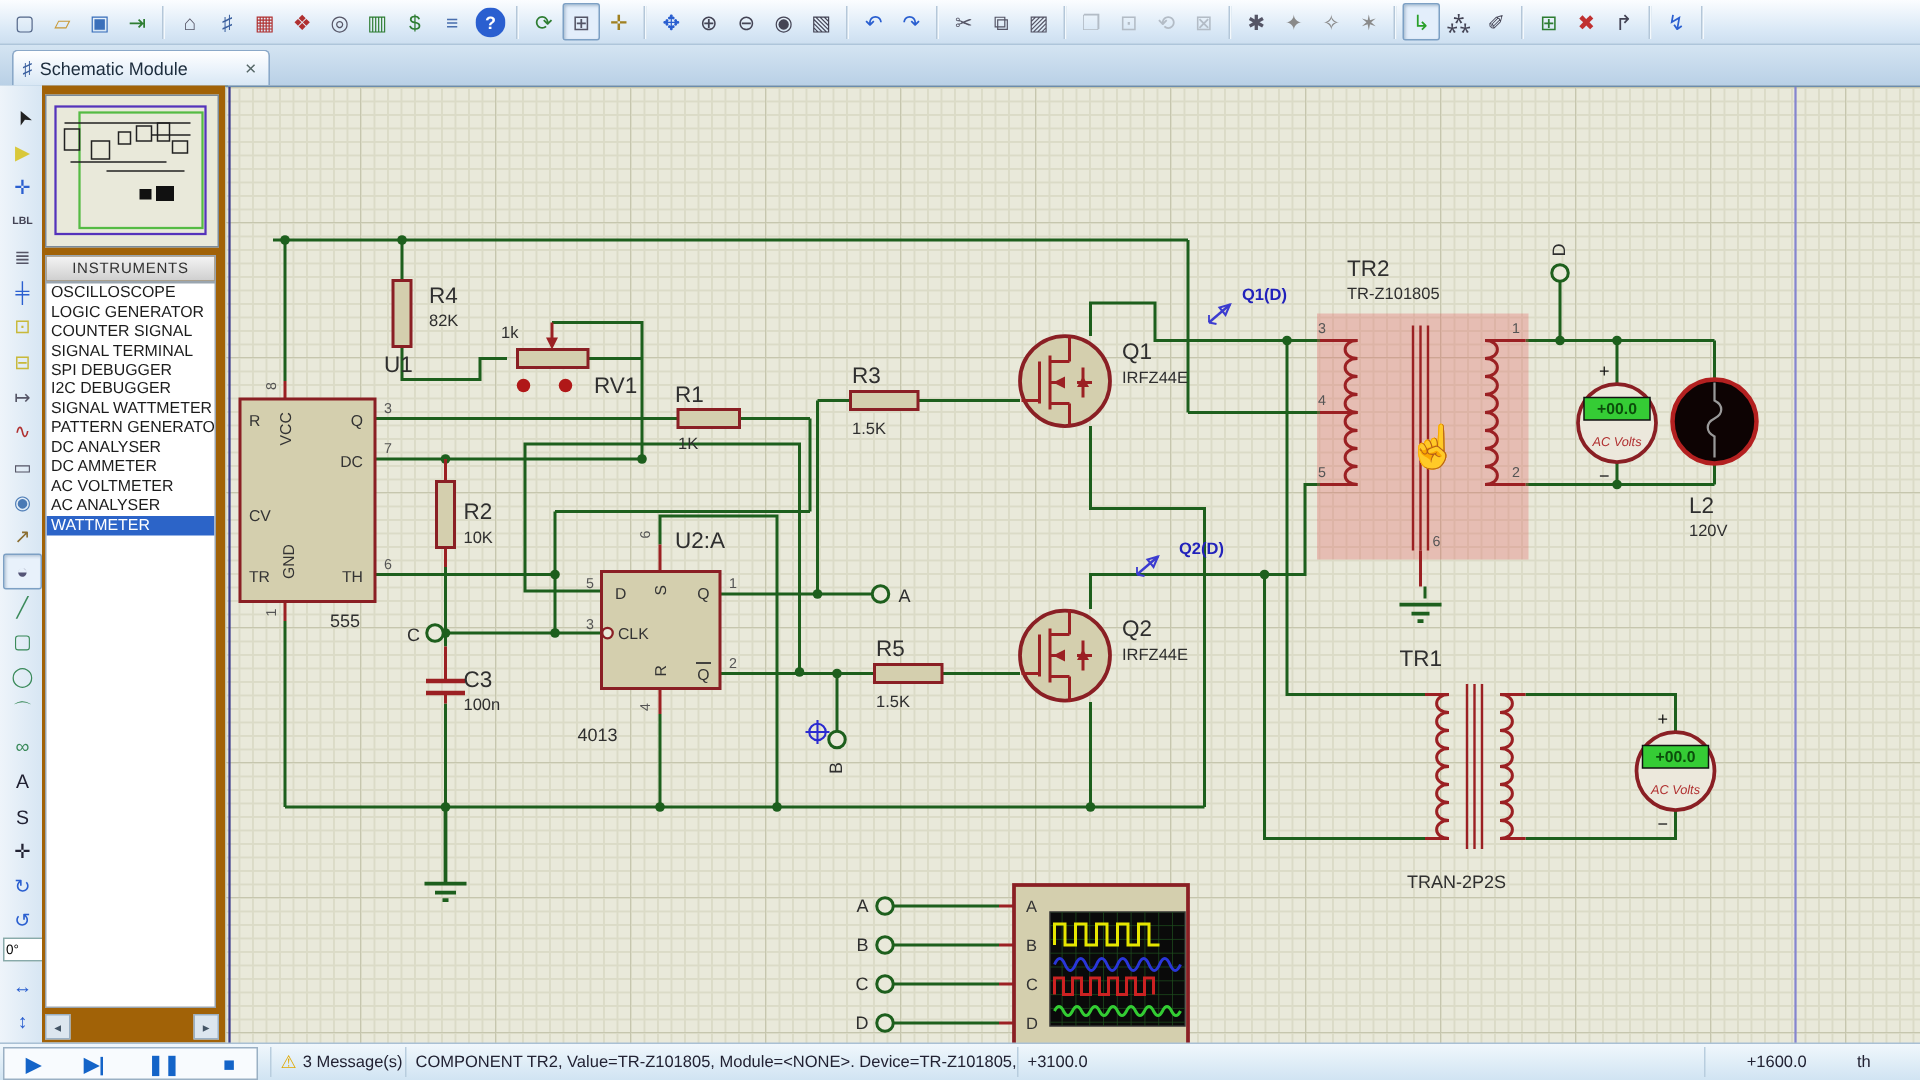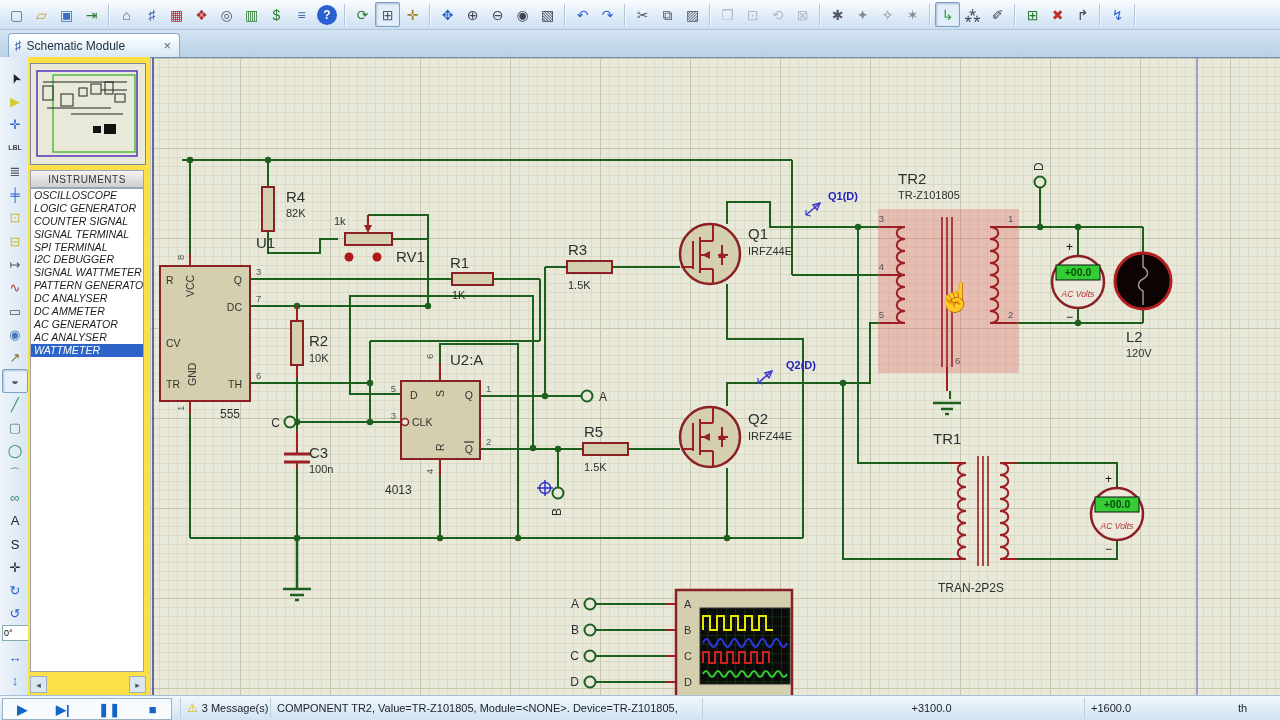--- a/index.html
+++ b/index.html
@@ -28,29 +28,29 @@
   
   #leftstrip{position:absolute;left:0;top:57px;width:28px;height:638px;
     background:linear-gradient(90deg,#eef4fa,#d7e6f3);border-right:1px solid #b0c4d6;}
   .lbtn{position:absolute;left:2px;width:24px;height:22px;display:flex;align-items:center;
     justify-content:center;font-size:13px;border:1px solid transparent;border-radius:2px;}
   .lbtn.selected{border:1px solid #7da0c4;background:#e8f1fb;box-shadow:inset 1px 1px 2px rgba(100,130,160,.4);}
   .lbtn .tiny{font-size:7px;font-weight:bold;letter-spacing:0;color:#445;}
   .lfield{position:absolute;left:2px;width:23px;height:14px;font-size:9px;border:1px solid #8aa;
     background:#fff;padding:0 1px;font-family:"Liberation Sans",sans-serif;}
   
-  #leftpanel{position:absolute;left:28px;top:57px;width:122px;height:638px;background:#fde047;border-right:2px solid #14532d;}
+  #leftpanel{position:absolute;left:28px;top:57px;width:122px;height:638px;background:#a16207;border-right:2px solid #14532d;}
   #minimap{position:absolute;left:2px;top:6px;width:114px;height:100px;background:#e9e9da;border:1px solid #7a8a9a;}
   #instr-header{position:absolute;left:2px;top:113px;width:114px;height:18px;
     background:linear-gradient(#f4f4f4,#cfcfcf);border:1px solid #9aa5af;box-sizing:border-box;
     font-size:10px;color:#333;display:flex;align-items:center;justify-content:center;letter-spacing:.5px;}
   #instr-list{position:absolute;left:2px;top:131px;width:114px;height:484px;background:#fff;
     border:1px solid #9aa5af;box-sizing:border-box;overflow:hidden;}
   .instr-item{height:12.9px;line-height:12.9px;font-size:10.6px;color:#1c1c1c;padding-left:3px;
-    white-space:nowrap;overflow:hidden;font-style:italic;}
+    white-space:nowrap;overflow:hidden;}
   .instr-item.selected{background:#2c64c8;color:#fff;}
   .mini-scroll{position:absolute;width:15px;height:15px;top:619px;background:#dce6ef;border:1px solid #9ab0c4;
     font-size:9px;display:flex;align-items:center;justify-content:center;color:#456;}
   
   #canvas{position:absolute;left:150px;top:57px;width:1130px;height:638px;
     background-color:#e9e9da;
     background-image:
       linear-gradient(#c6c6ae 1px,transparent 1px),
       linear-gradient(90deg,#c6c6ae 1px,transparent 1px),
       linear-gradient(#dbdbc7 1px,transparent 1px),
@@ -258,27 +258,27 @@
         <rect x="62" y="62" width="8" height="7" fill="#111"></rect>
         <rect x="73" y="60" width="12" height="10" fill="#111"></rect>
       </svg>
     </div>
     <div id="instr-header">INSTRUMENTS</div>
     <div id="instr-list">
         <div class="instr-item">OSCILLOSCOPE</div>
         <div class="instr-item">LOGIC GENERATOR</div>
         <div class="instr-item">COUNTER SIGNAL</div>
         <div class="instr-item">SIGNAL TERMINAL</div>
-        <div class="instr-item">SPI TERMINAL</div>
+        <div class="instr-item">SPI DEBUGGER</div>
         <div class="instr-item">I2C DEBUGGER</div>
         <div class="instr-item">SIGNAL WATTMETER</div>
         <div class="instr-item">PATTERN GENERATOR</div>
         <div class="instr-item">DC ANALYSER</div>
         <div class="instr-item">DC AMMETER</div>
-        <div class="instr-item">AC GENERATOR</div>
+        <div class="instr-item">AC VOLTMETER</div>
         <div class="instr-item">AC ANALYSER</div>
         <div class="instr-item selected">WATTMETER</div>
       </div>
     <div class="mini-scroll" style="left:2px;">◂</div>
     <div class="mini-scroll" style="left:101px;">▸</div>
   </div>
 
   <div id="canvas">
   <svg id="schsvg" width="1130" height="638" viewBox="150 57 1130 638">
     <defs>
@@ -603,24 +603,24 @@
       <span class="simbtn">❚❚</span>
       <span class="simbtn">■</span>
     </div>
     <div class="sb-cell" style="left:180px;width:88px;">
       <span class="warn">⚠</span>
       <span>3 Message(s)</span>
     </div>
     <div class="sb-cell" style="left:270px;width:408px;">
       <span>COMPONENT TR2, Value=TR-Z101805, Module=&lt;NONE&gt;. Device=TR-Z101805, I</span>
     </div>
-    <div class="sb-cell" style="left:702px;width:458px;justify-content:center;">
+    <div class="sb-cell" style="left:678px;width:458px;">
       <span>+3100.0</span>
     </div>
-    <div class="sb-cell" style="left:1084px;width:96px;justify-content:flex-start;">
+    <div class="sb-cell" style="left:1136px;width:96px;justify-content:center;">
       <span>+1600.0</span>
     </div>
     <div class="sb-cell" style="left:1232px;width:46px;border-left:none;">
       <span>th</span>
     </div>
   </div>
 
 </div>
 
 </body></html>

